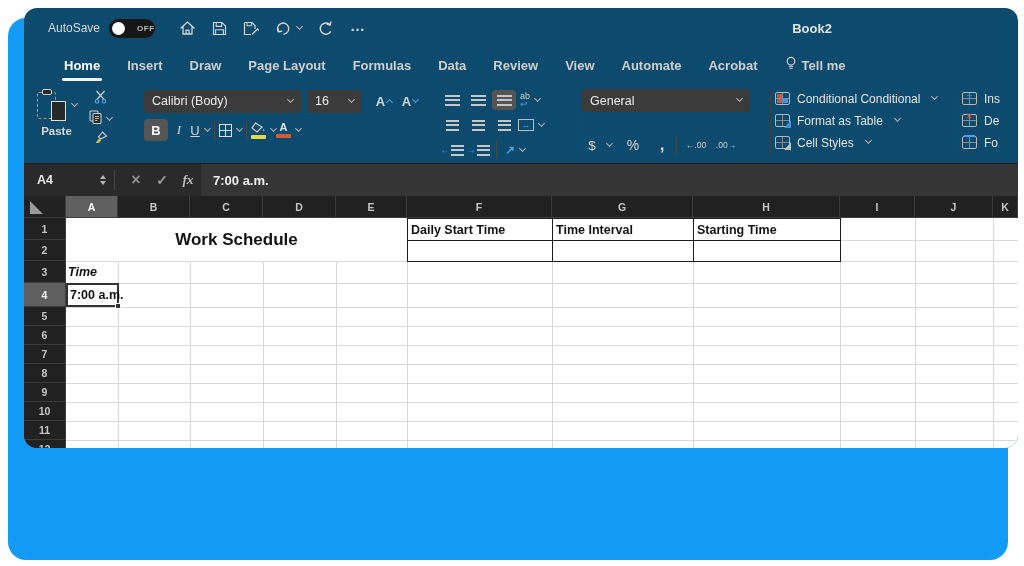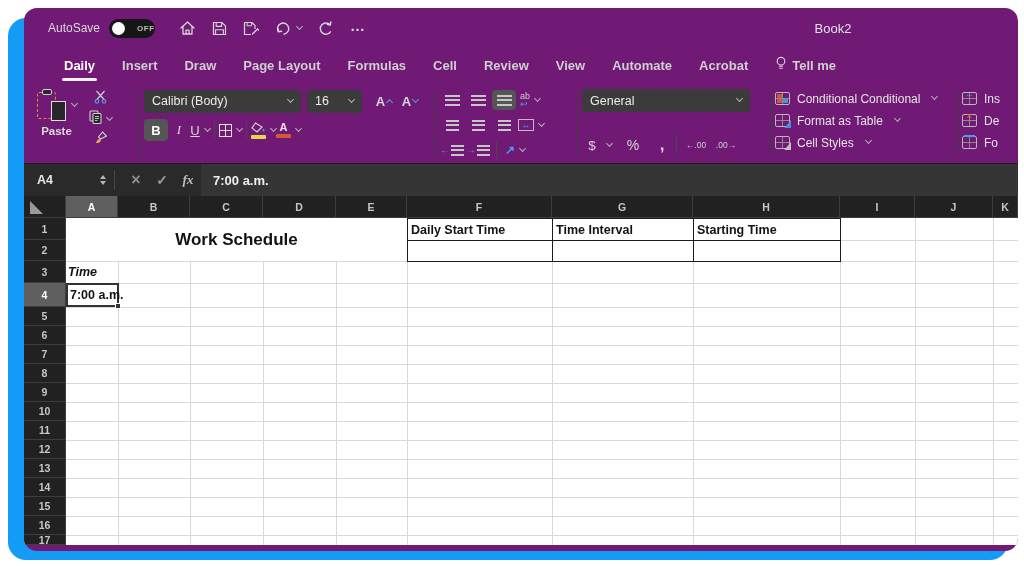--- a/index.html
+++ b/index.html
@@ -4,37 +4,37 @@
 <style>
   * { margin:0; padding:0; box-sizing:border-box; }
   body { font-family:"Liberation Sans", sans-serif; background:#fff; }
   .canvas { position:relative; width:1024px; height:566px; background:#fff; overflow:hidden; }
 
   
   .blue-frame { position:absolute; left:8px; top:18px; width:1000px; height:542px;
     background:#149bf6; border-radius:18px; }
 
   
-  .window { position:absolute; left:24px; top:8px; width:994px; height:543px;
-    background:#701a75; border-radius:13px; overflow:hidden; }
+  .window { position:absolute; left:24px; top:8px; width:994px; height:440px;
+    background:#0c4a6e; border-radius:13px; overflow:hidden; }
 
   
   .qat { position:absolute; left:0; top:0; width:100%; height:40px;
     display:flex; align-items:center; padding-left:24px; color:#d5d5d5; }
   .qat-label { font-size:12px; color:#d9d9d9; }
   .toggle { width:46px; height:19px; border-radius:10px; background:#161616;
     display:flex; align-items:center; padding:0 3px; gap:12px; margin-left:9px; }
   .knob { width:13px; height:13px; border-radius:50%; background:#fcfcfc; flex:none; }
   .toggle-txt { font-size:8px; font-weight:bold; color:#bcbcbc; letter-spacing:.5px; }
   .qicons { display:flex; align-items:center; gap:16px; margin-left:24px; }
   .qicon { display:flex; align-items:center; }
   .dots { font-size:15px; font-weight:bold; letter-spacing:1px; color:#d5d5d5; margin-top:-6px; }
-  .win-title { position:absolute; left:764px; top:0; width:90px; height:40px;
+  .win-title { position:absolute; left:743px; top:0; width:90px; height:40px;
     display:flex; align-items:center; justify-content:center;
-    font-size:13px; font-weight:normal; color:#e3e3e3; }
+    font-size:13px; font-weight:bold; color:#e3e3e3; }
 
   
   .tabrow { position:absolute; left:0; top:40px; width:100%; height:34px;
     display:flex; align-items:center; gap:27px; padding-left:40px; }
   .tab { position:relative; font-size:13px; font-weight:600; color:#cfcfcf; cursor:default; white-space:nowrap;
     display:flex; align-items:center; gap:5px; }
   .tab.active { color:#fff; }
   .tab.active::after { content:''; position:absolute; left:-2px; right:-2px; bottom:-8px;
     height:3px; background:#f2f2f2; border-radius:2px; }
 
@@ -236,36 +236,36 @@
               <path d="M12.2 4 l0.6 -3 M12.2 4 l-3 -0.6" fill="none" stroke="#d5d5d5" stroke-width="1.4" stroke-linecap="round"></path>
             </svg>
         </span>
         <span class="qicon dots">…</span>
       </div>
     </div>
     <div class="win-title">Book2</div>
 
     <div class="tabrow" id="tab-row">
         <div class="tab active">
-          <span>Daily</span>
+          <span>Home</span>
         </div>
         <div class="tab">
           <span>Insert</span>
         </div>
         <div class="tab">
           <span>Draw</span>
         </div>
         <div class="tab">
           <span>Page Layout</span>
         </div>
         <div class="tab">
           <span>Formulas</span>
         </div>
         <div class="tab">
-          <span>Cell</span>
+          <span>Data</span>
         </div>
         <div class="tab">
           <span>Review</span>
         </div>
         <div class="tab">
           <span>View</span>
         </div>
         <div class="tab">
           <span>Automate</span>
         </div>

